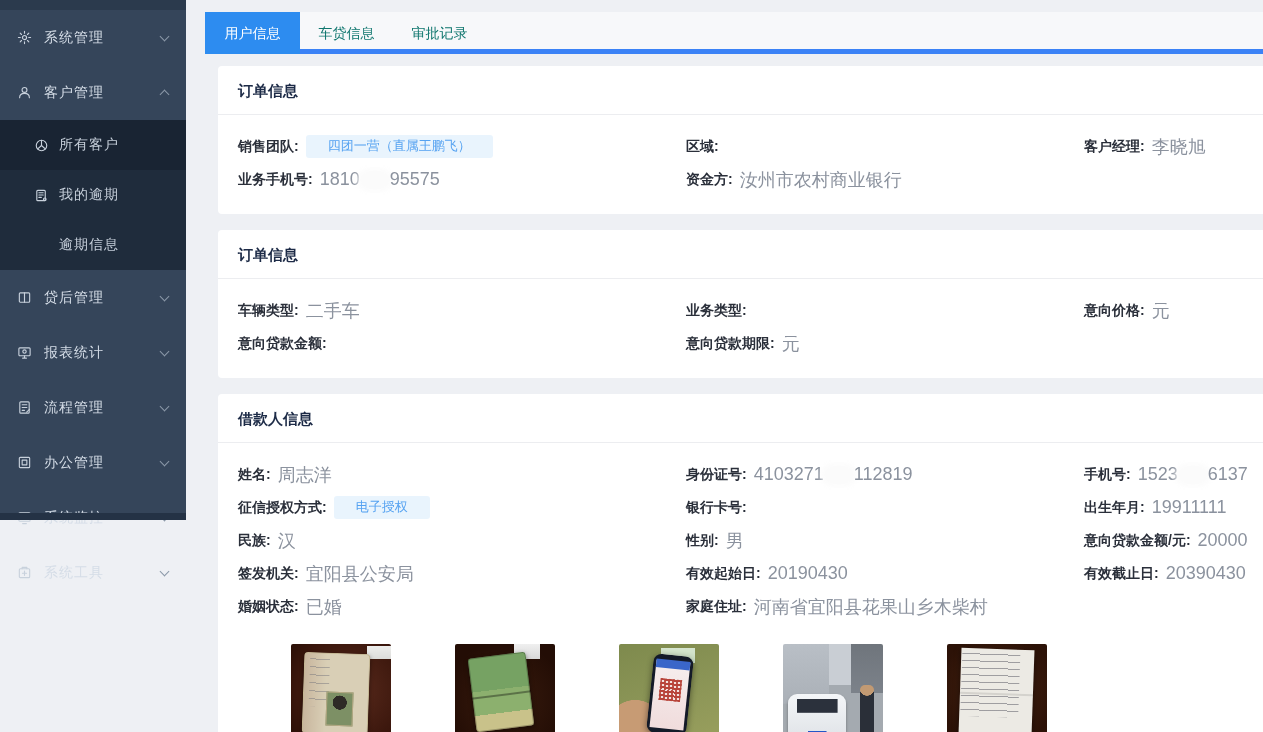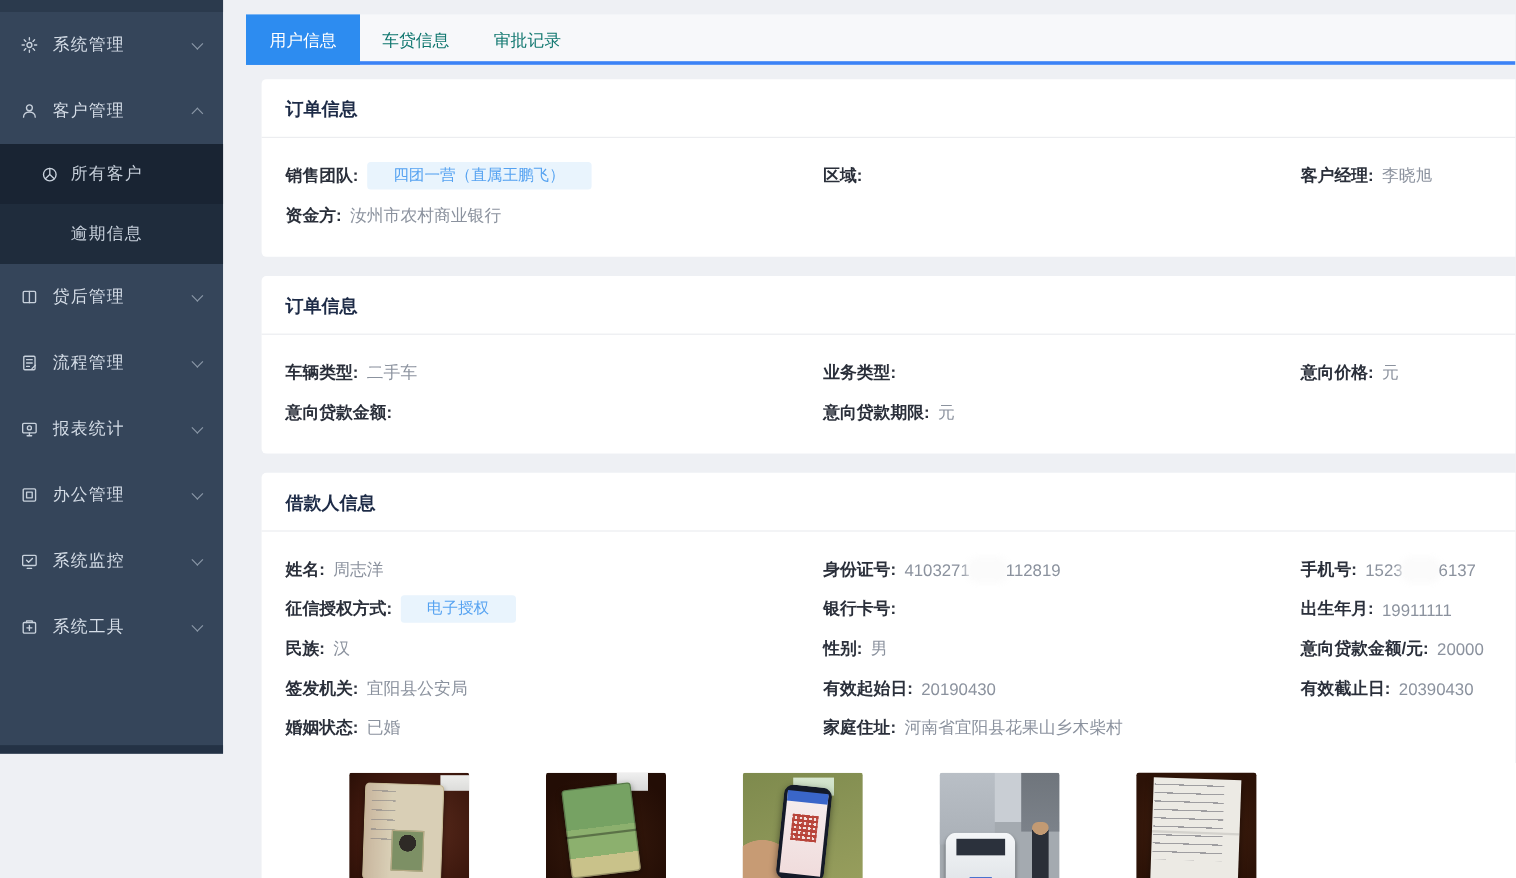--- a/index.html
+++ b/index.html
@@ -7,48 +7,48 @@
     --ic:#c8d1dc;
   }
   *{box-sizing:border-box;}
   html,body{margin:0;padding:0;}
   body{
     width:1263px;height:732px;overflow:hidden;position:relative;
     font-family:"Liberation Sans","DejaVu Sans",sans-serif;
     background:var(--content-bg);
   }
   
-  .sidebar{position:absolute;left:0;top:0;width:186px;height:628px;background:var(--sidebar-bg);}
+  .sidebar{position:absolute;left:0;top:0;width:186px;height:520px;background:var(--sidebar-bg);}
   .side-top{height:10px;background:#2b3a4d;}
   .side-bottom{position:absolute;left:0;bottom:0;width:100%;height:7px;background:#243245;}
   .side-item{height:55px;display:flex;align-items:center;padding:0 18px 0 16px;cursor:pointer;color:#d5dde7;}
   .side-label{margin-left:12px;font-size:14px;letter-spacing:1px;}
   .icon{width:16px;height:16px;display:inline-flex;align-items:center;justify-content:center;flex:0 0 auto;}
   .icon svg{width:15px;height:15px;stroke:var(--ic);fill:none;stroke-width:1.2;stroke-linecap:round;stroke-linejoin:round;}
   .chev{margin-left:auto;width:7px;height:7px;border-right:1.5px solid #8b98a8;border-bottom:1.5px solid #8b98a8;transform:rotate(45deg);margin-top:-3px;}
   .chev.up{transform:rotate(-135deg);margin-top:4px;}
   .submenu{background:var(--submenu-bg);}
   .sub-item{height:50px;display:flex;align-items:center;padding-left:33px;color:#c6cfda;cursor:pointer;font-size:14px;}
   .sub-item .side-label{margin-left:10px;}
   .sub-item.active{background:#192433;}
   .sub-spacer{width:16px;height:16px;}
   
   .main{position:absolute;left:186px;top:0;width:1077px;height:732px;background:var(--content-bg);overflow:hidden;}
-  .tabbar{margin:12px 0 0 19px;height:42px;background:#f7f8fa;border-bottom:3px solid #3b82f6;display:flex;}
+  .tabbar{margin:12px 0 0 19px;height:42px;background:#f7f8fa;border-bottom:5px solid #3b82f6;display:flex;}
   .tab{min-width:93px;height:42px;line-height:42px;text-align:center;font-size:14px;color:#0f766e;cursor:pointer;white-space:nowrap;padding:0 14px;}
   .tab.active{background:var(--accent);color:#fff;min-width:95px;}
   .card{width:1090px;margin:12px 0 0 32px;background:#fff;border-radius:4px;padding:16px 20px 18px;}
   .card + .card{margin-top:16px;}
   .card-title{font-size:15px;font-weight:bold;color:#1d2b47;}
   .card-divider{height:1px;background:#ecedf0;margin:13px -20px 0 -20px;}
   .fields{margin-top:15px;}
   .f-row{display:grid;grid-template-columns:448px 398px 1fr;min-height:33px;align-items:center;}
   .field{display:flex;align-items:center;white-space:nowrap;}
   .f-label{font-weight:bold;color:#2a2f3a;font-size:14px;margin-right:7px;}
-  .f-value{color:#8b929e;font-size:14px;}
+  .f-value{color:#8b929e;font-size:18px;}
   .tag{display:inline-block;background:#e9f4fd;color:#55a2f1;font-size:13px;padding:3px 22px;border-radius:3px;line-height:1.25;cursor:default;}
   .redact{display:inline-block;width:28px;height:14px;border-radius:8px;background:#fbfbfb;box-shadow:0 0 5px 4px rgba(251,251,251,.95);vertical-align:-2px;margin:0 1px;}
   
   .photo-row{display:flex;gap:64px;padding-left:53px;margin-top:21px;}
   .ph-col{width:100px;flex:0 0 auto;}
   .ph{width:100px;height:103px;border-radius:2px;position:relative;overflow:hidden;cursor:pointer;}
   .ph::before,.ph::after{content:"";position:absolute;}
   .art-id{background:
     linear-gradient(#ededeb,#dcdcda) no-repeat 100% 2%/24% 13%,
     linear-gradient(#e7e7e5,#d6d6d4) no-repeat 98% 96%/18% 9%,
@@ -133,53 +133,63 @@
         <div class="sub-item active">
           <span class="icon">
             <svg viewBox="0 0 16 16">
               <circle cx="8" cy="8" r="5.6"></circle>
               <path d="M8 2.4v5.6M8 8l4 3.6M8 8L4 11.6"></path>
             </svg>
           </span>
           <span class="side-label">所有客户</span>
         </div>
         <div class="sub-item">
+          <span class="icon">
+            <svg viewBox="0 0 16 16">
+              <rect x="3" y="2.5" width="9" height="11" rx="1"></rect>
+              <path d="M5.2 5h4.6M5.2 7.5h4.6M5.2 10h2.6"></path>
+              <circle cx="11.5" cy="12" r="1.4"></circle>
+            </svg>
+          </span>
+          <span class="side-label">我的逾期</span>
+        </div>
+        <div class="sub-item">
           <span class="sub-spacer"></span>
           <span class="side-label">逾期信息</span>
         </div>
       </div>
       <div class="side-item">
         <span class="icon">
           <svg viewBox="0 0 16 16">
             <rect x="2.5" y="3" width="11" height="10" rx="1"></rect>
             <path d="M8 3v10"></path>
           </svg>
         </span>
         <span class="side-label">贷后管理</span>
-        <span class="chev"></span>
-      </div>
-      <div class="side-item">
-        <span class="icon">
-          <svg viewBox="0 0 16 16">
-            <rect x="3" y="2" width="10" height="12" rx="1"></rect>
-            <path d="M5.5 5h5M5.5 8h5M5.5 11h2.5M10.3 13l3-3"></path>
-          </svg>
-        </span>
-        <span class="side-label">流程管理</span>
         <span class="chev"></span>
       </div>
       <div class="side-item">
         <span class="icon">
           <svg viewBox="0 0 16 16">
             <rect x="2" y="3" width="12" height="8.5" rx="1"></rect>
             <path d="M6 14h4M8 11.5V14"></path>
             <circle cx="8" cy="7" r="1.8"></circle>
           </svg>
         </span>
         <span class="side-label">报表统计</span>
+        <span class="chev"></span>
+      </div>
+      <div class="side-item">
+        <span class="icon">
+          <svg viewBox="0 0 16 16">
+            <rect x="3" y="2" width="10" height="12" rx="1"></rect>
+            <path d="M5.5 5h5M5.5 8h5M5.5 11h2.5M10.3 13l3-3"></path>
+          </svg>
+        </span>
+        <span class="side-label">流程管理</span>
         <span class="chev"></span>
       </div>
       <div class="side-item">
         <span class="icon">
           <svg viewBox="0 0 16 16">
             <rect x="2.5" y="2.5" width="11" height="11" rx="1"></rect>
             <rect x="5.5" y="5.5" width="5" height="5"></rect>
           </svg>
         </span>
         <span class="side-label">办公管理</span>
@@ -229,20 +239,24 @@
               <span class="f-label">区域:</span>
               <span class="f-value"></span>
             </div>
             <div class="field">
               <span class="f-label">客户经理:</span>
               <span class="f-value">李晓旭</span>
             </div>
           </div>
           <div class="f-row">
             <div class="field">
+              <span class="f-label">业务手机号:</span>
+              <span class="f-value">1810<span class="redact"></span>95575</span>
+            </div>
+            <div class="field">
               <span class="f-label">资金方:</span>
               <span class="f-value">汝州市农村商业银行</span>
             </div>
           </div>
         </div>
       </section>
       <section class="card">
         <div class="card-title">订单信息</div>
         <div class="card-divider"></div>
         <div class="fields">

